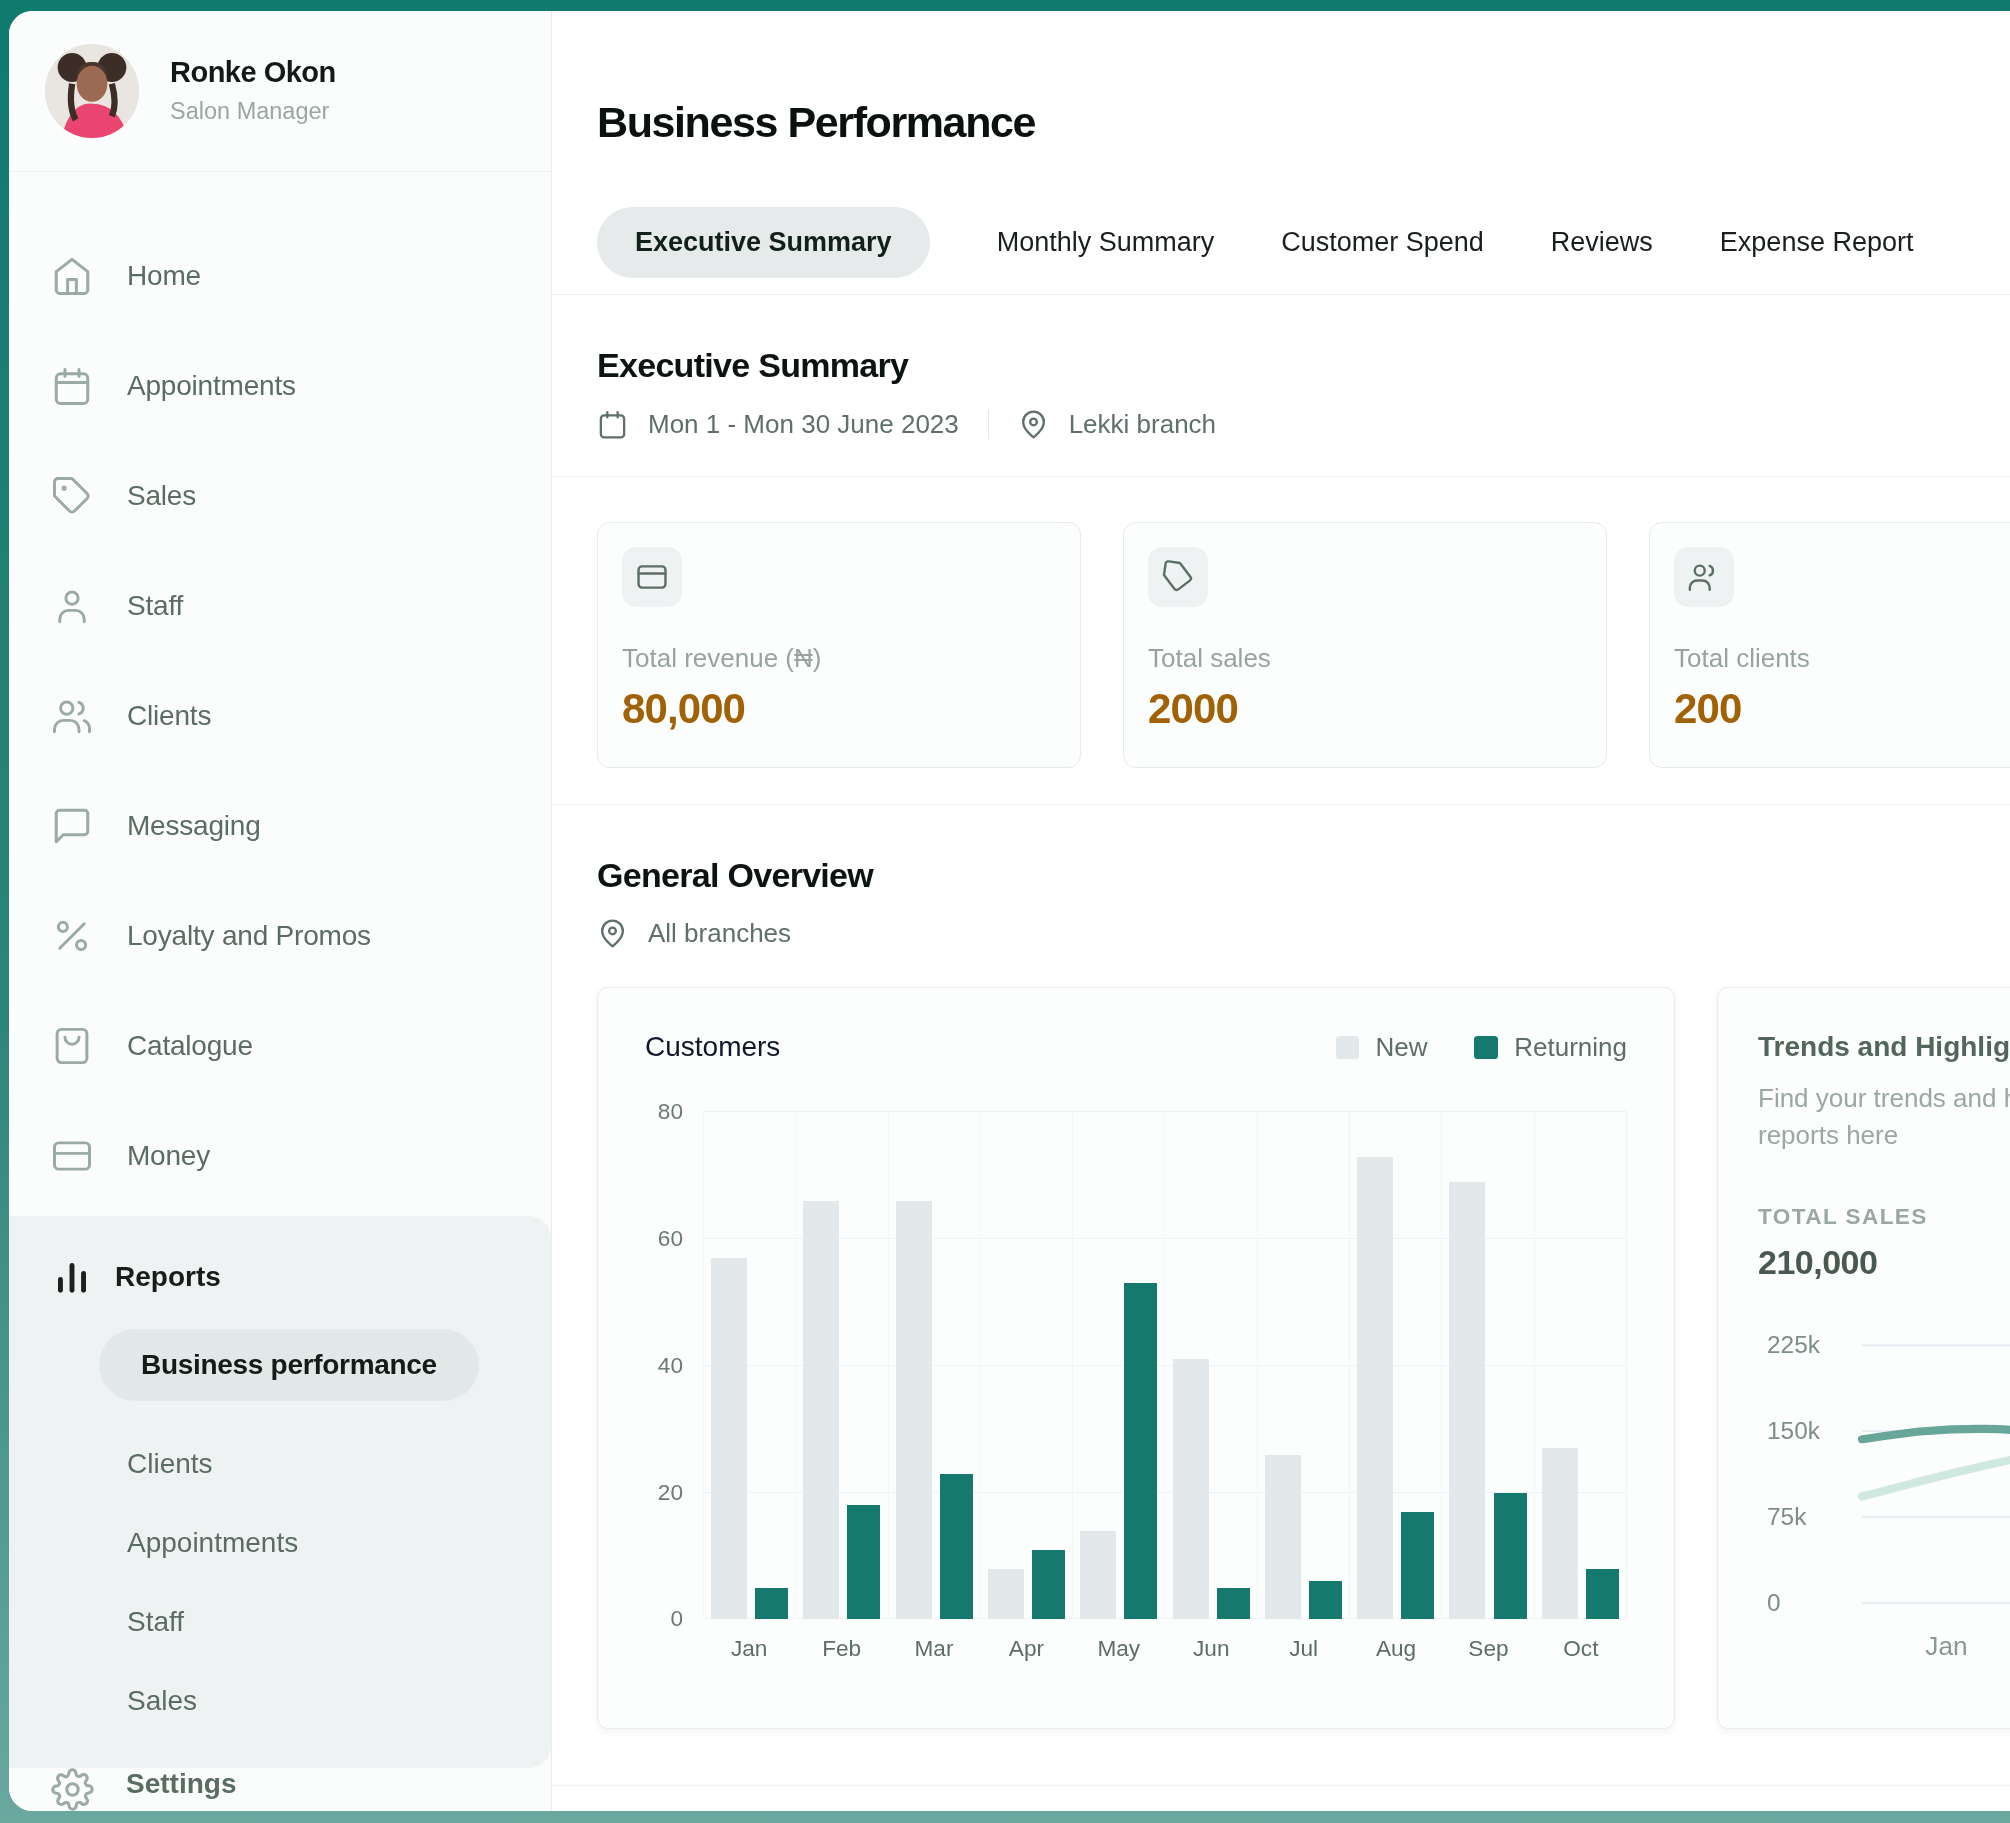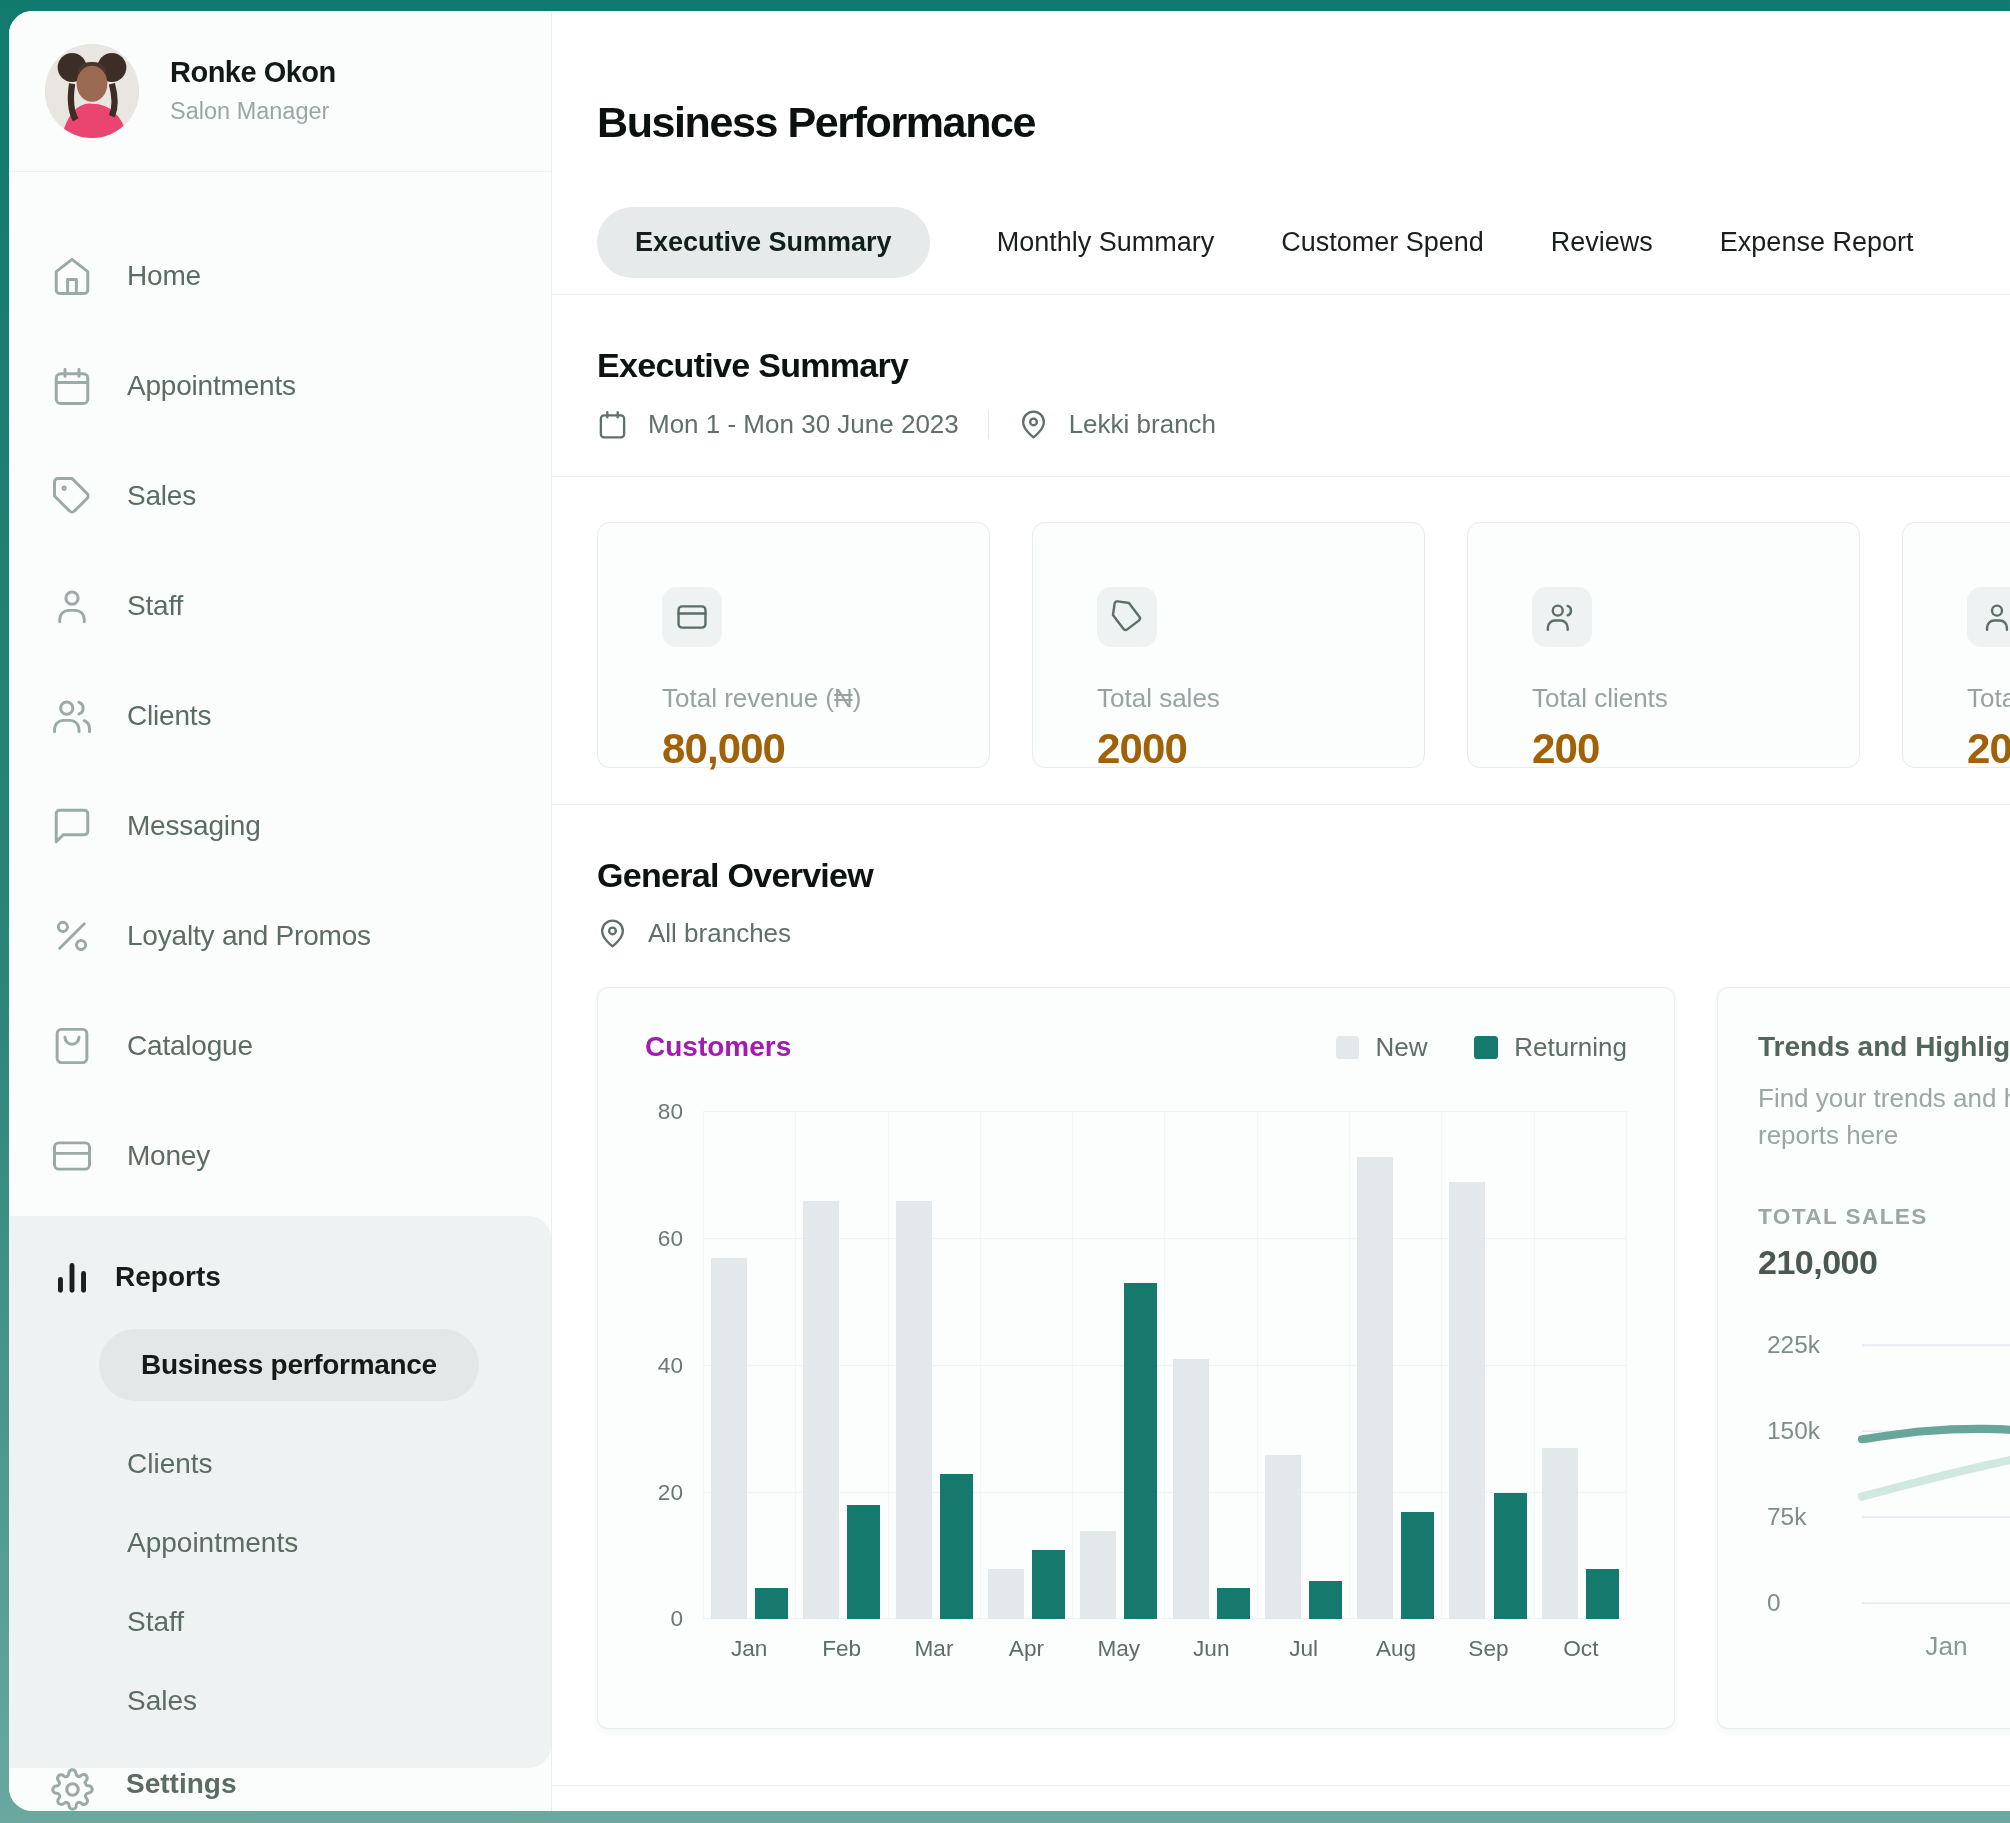--- a/index.html
+++ b/index.html
@@ -39,30 +39,30 @@
   .tabs { display:flex; align-items:center; gap:67px; margin-top:60px; }
   .tab { font-size:27px; color:#181f1d; padding:20px 0; cursor:pointer; white-space:nowrap; }
   .tab.active { background:#e6eaea; border-radius:40px; padding:20px 38px; font-weight:600; color:#11201b; }
   .hr { border-top:0.9px solid #eef1f1; }
   .hr-tabs { margin-top:16.3px; }
   .section-head { padding-top:51px; font-size:34px; font-weight:bold; letter-spacing:-0.7px; color:#0c1311; }
   .meta-row { display:flex; align-items:center; gap:20px; margin-top:23.5px; padding-bottom:36px; font-size:26px; color:#5f7068; }
   .meta-row .micon { width:31px; height:31px; display:flex; color:#5f7068; }
   .meta-div { width:0.9px; height:29px; background:#e3e8e8; margin:0 9px; }
   .stats-row { display:flex; gap:42px; margin-top:45px; }
-  .stat-card { flex:none; width:393px; height:246px; border:1.4px solid #e7ebeb; border-radius:12.7px; background:#fcfdfd; padding:64px; }
+  .stat-card { flex:none; width:484px; height:246px; border:1.4px solid #e7ebeb; border-radius:12.7px; background:#fcfdfd; padding:24px; }
   .stat-icon { width:60px; height:60px; border-radius:14.5px; background:#eef2f2; display:flex; align-items:center; justify-content:center; color:#5c6f66; }
   .stat-label { margin-top:36px; font-size:26px; color:#98a3a1; }
   .stat-value { margin-top:11px; font-size:42px; font-weight:bold; letter-spacing:-0.9px; color:#a16207; }
   .hr-stats { margin-top:36px; }
   .charts-row { display:flex; margin-top:38px; align-items:stretch; }
   .chart-card { border:1.4px solid #e9eded; border-radius:11px; background:#fcfdfd; box-shadow:0 2.7px 7.2px rgba(20,40,35,0.05); }
   .customers-card { flex:none; width:1078px; height:742px; padding:43px 47px; }
   .cust-head { display:flex; align-items:center; justify-content:space-between; }
-  .cust-title { font-size:28px; font-weight:700; color:#a21caf; }
+  .cust-title { font-size:28px; font-weight:400; color:#0f172a; }
   .legend { display:flex; align-items:center; gap:47px; }
   .legend-item { display:flex; align-items:center; gap:16.3px; font-size:26px; color:#5d6e66; }
   .legend-swatch { width:23.5px; height:23.5px; border-radius:3.6px; }
   .plot-wrap { display:flex; margin-top:49px; }
   .ylabels { width:58px; position:relative; flex:none; }
   .ylabels div { position:absolute; right:20px; transform:translateY(-50%); font-size:22.6px; color:#6b7a74; }
   .plot { position:relative; flex:1; height:507px; }
   .gridline { position:absolute; left:0; right:0; height:0.9px; background:#eff3f3; }
   .cols { position:absolute; inset:0; display:flex; }
   .col { flex:1; border-left:1.8px solid #f3f6f6; display:flex; align-items:flex-end; justify-content:center; gap:8.1px; }

